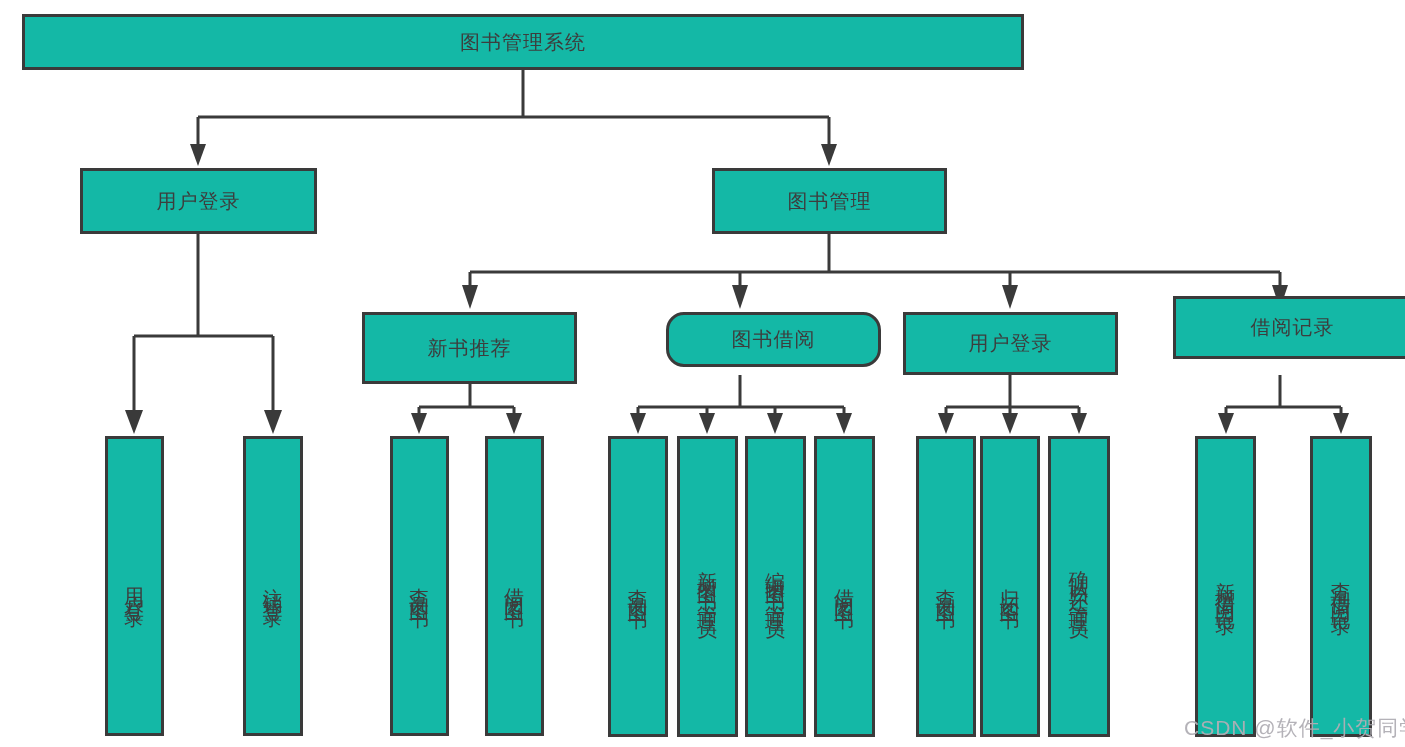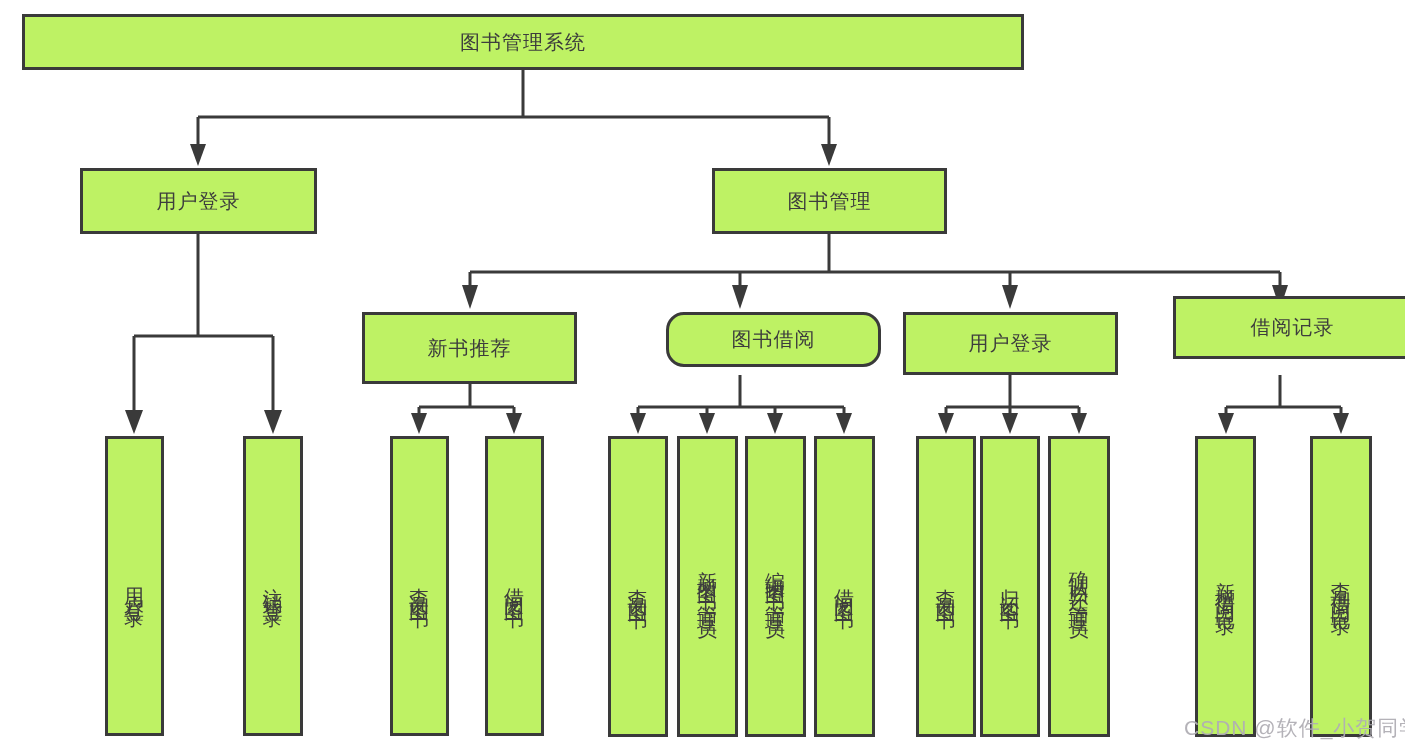--- a/index.html
+++ b/index.html
@@ -8,21 +8,21 @@
     width:1405px;height:747px;
     background:#ffffff;
     font-family:"Liberation Sans","DejaVu Sans",sans-serif;
     overflow:hidden;
   }
   #connectors{position:absolute;left:0;top:0;z-index:1;}
   .node{
     position:absolute;
     box-sizing:border-box;
     border:3px solid #3a3a3a;
-    background:#bef264;
+    background:#14b8a6;
     color:#3d3d3d;
     display:flex;
     align-items:center;
     justify-content:center;
     z-index:2;
   }
   .h-node{font-size:20px;letter-spacing:1px;white-space:nowrap;}
   .v-node{
     writing-mode:vertical-rl;
     font-size:20px;

